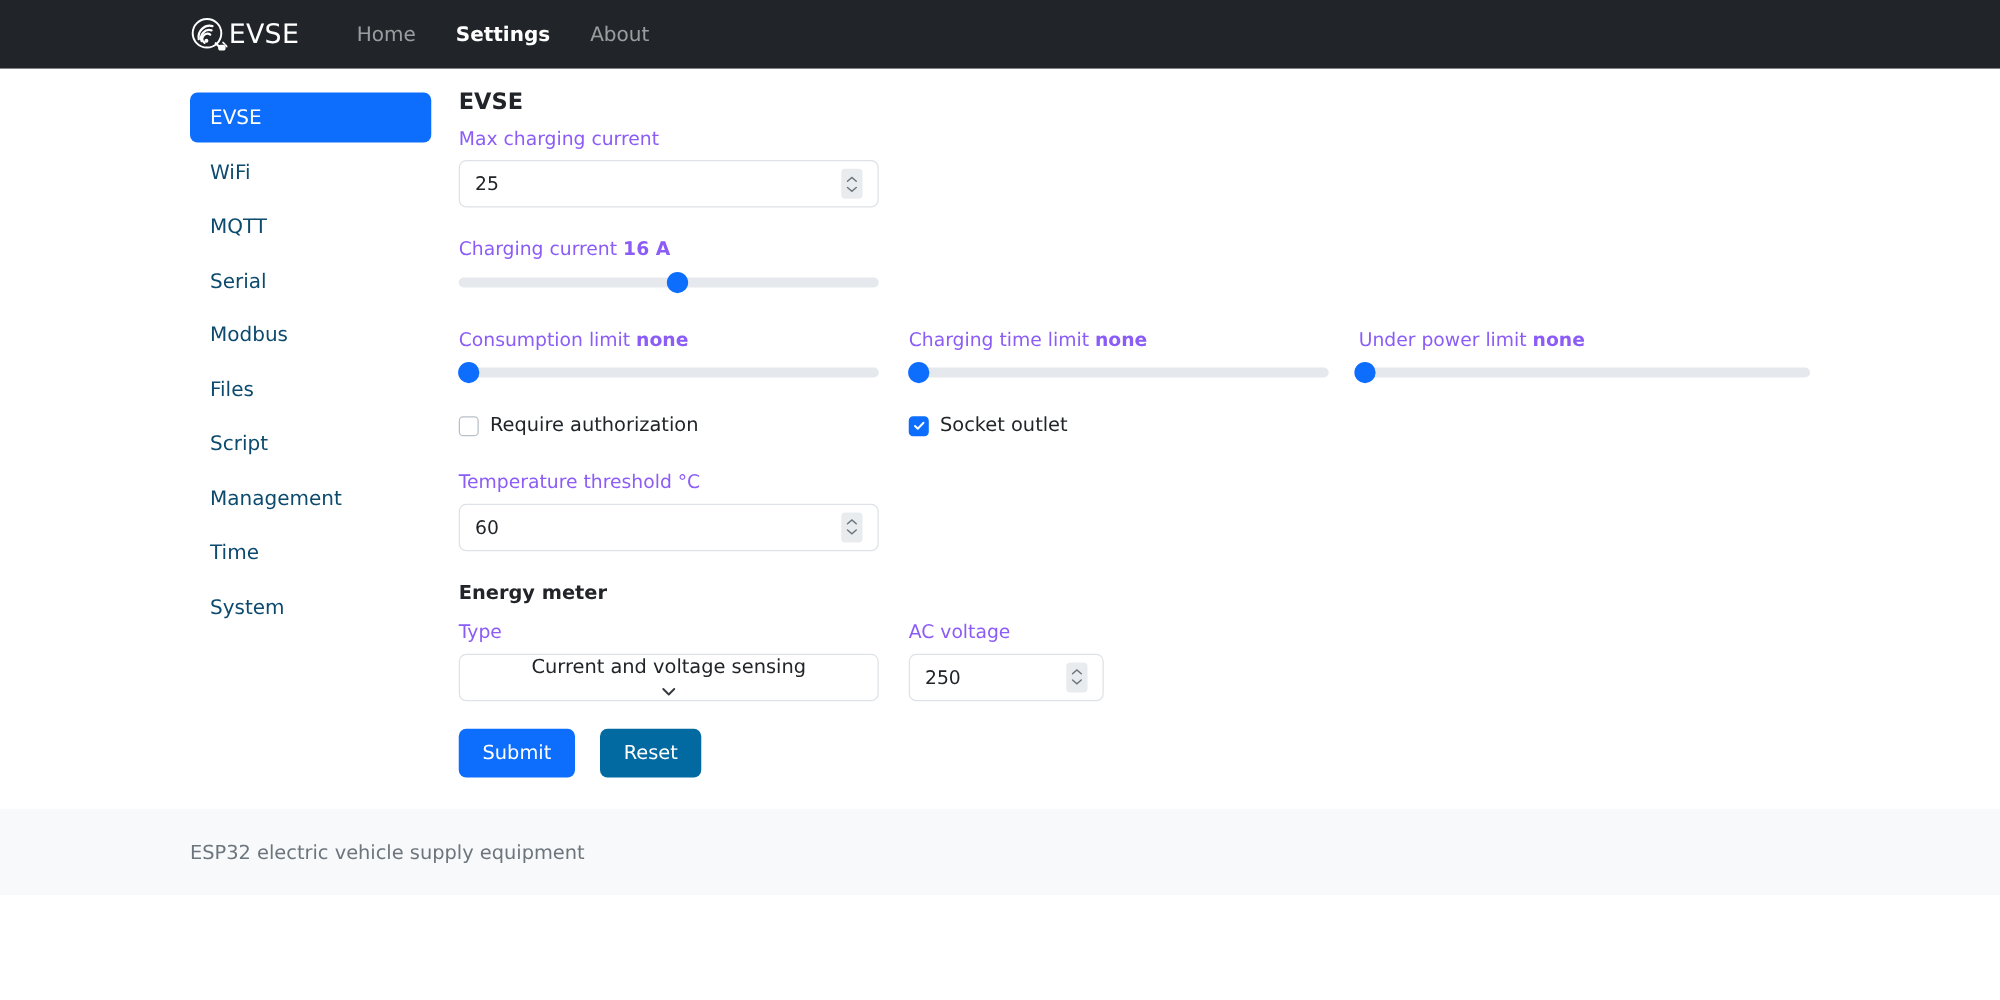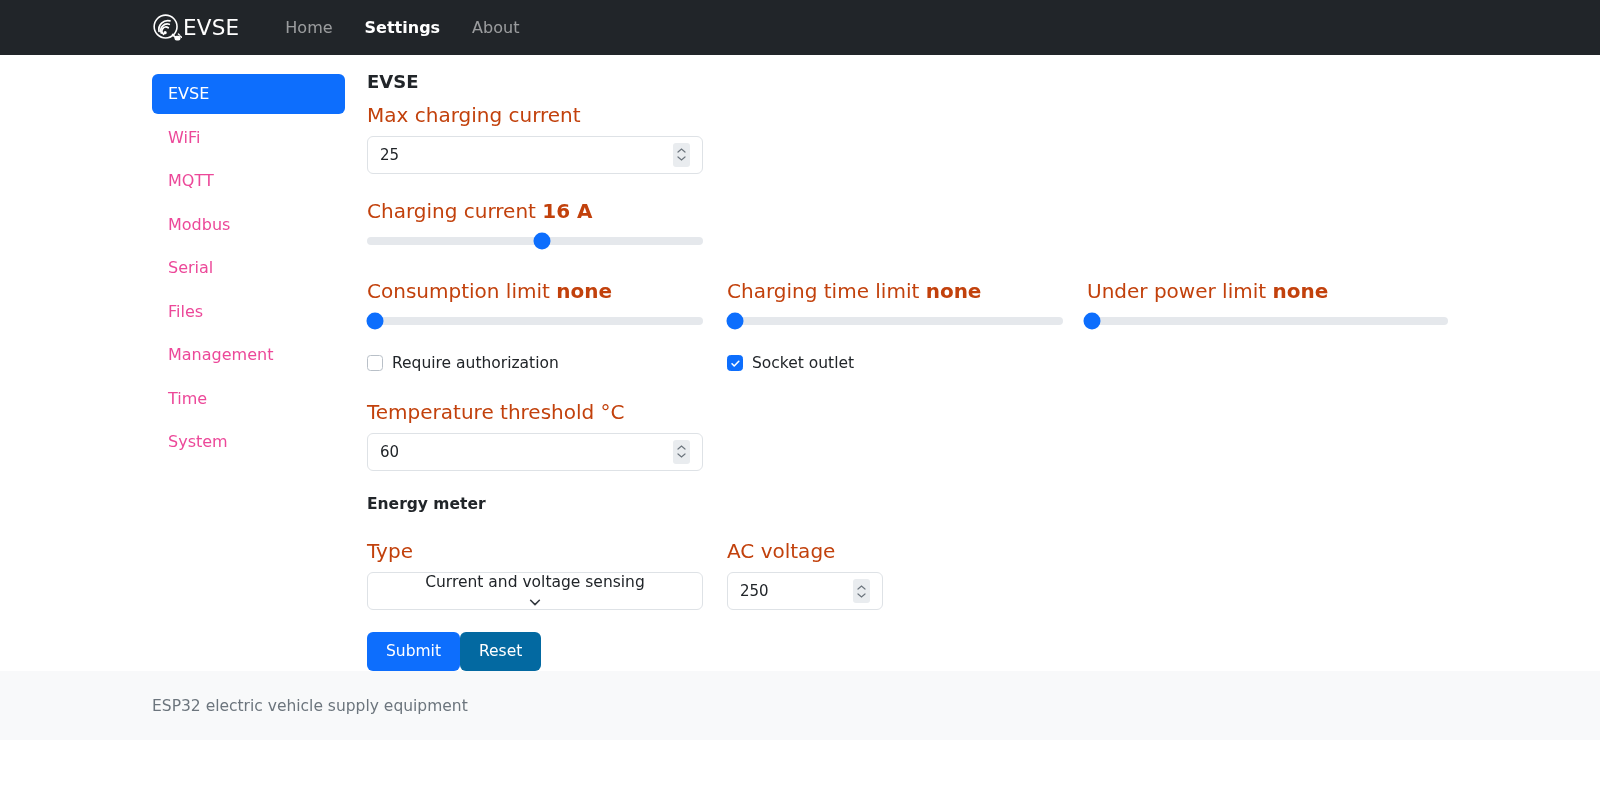--- a/index.html
+++ b/index.html
@@ -66,39 +66,39 @@
   
   .sidebar {
     width: 193px;
     flex: 0 0 193px;
     padding-top: 3px;
   }
   .nav-pill {
     display: block;
     padding: 8px 16px;
     font-size: 16px;
-    color: #ec4899;
+    color: #0c4a6e;
     text-decoration: none;
     border-radius: 6px;
     margin-bottom: 3.5px;
     line-height: 1.5;
   }
   .nav-pill.active { background: #0d6efd; color: #ffffff; }
 
   
   .main { flex: 1 1 auto; padding-left: 22px; padding-top: 0; }
   h1.section-title {
     font-size: 18px;
     font-weight: 700;
     margin: 0 0 7px 0;
     line-height: 1.2;
   }
   .field-label {
-    font-size: 20px;
-    color: #c2410c;
+    font-size: 15px;
+    color: #8b5cf6;
     margin-bottom: 6px;
     display: block;
     line-height: 1.5;
   }
   .field-label b { font-weight: 700; }
 
   .row3 { display: flex; }
   .col-a { width: 336px; flex: 0 0 336px; }
   .col-b { width: 360px; flex: 0 0 360px; padding-left: 24px; }
   .col-c { flex: 1 1 auto; padding-left: 24px; }
@@ -177,26 +177,26 @@
     border-color: #0d6efd;
     display: flex; align-items: center; justify-content: center;
   }
   .cbox.checked svg { display: block; }
   .check-label { font-size: 15.5px; margin-left: 9px; line-height: 1.5; }
 
   
   .group-title {
     font-size: 15.5px;
     font-weight: 700;
-    margin-bottom: 20px;
+    margin-bottom: 8px;
     line-height: 1.5;
   }
 
   
-  .btn-row { display: flex; gap: 0; }
+  .btn-row { display: flex; gap: 20px; }
   .btn {
     border: none;
     border-radius: 6px;
     font-size: 15.5px;
     color: #ffffff;
     padding: 8px 19px;
     line-height: 1.5;
     font-family: inherit;
     cursor: pointer;
   }
@@ -250,23 +250,24 @@
     </div>
   </div>
 
   <div class="content-wrap">
     <div class="container">
 
       <nav class="sidebar">
         <a class="nav-pill active" href="#">EVSE</a>
         <a class="nav-pill" href="#">WiFi</a>
         <a class="nav-pill" href="#">MQTT</a>
+        <a class="nav-pill" href="#">Serial</a>
         <a class="nav-pill" href="#">Modbus</a>
-        <a class="nav-pill" href="#">Serial</a>
         <a class="nav-pill" href="#">Files</a>
+        <a class="nav-pill" href="#">Script</a>
         <a class="nav-pill" href="#">Management</a>
         <a class="nav-pill" href="#">Time</a>
         <a class="nav-pill" href="#">System</a>
       </nav>
 
       <div class="main">
 
         <h1 class="section-title">EVSE</h1>
 
         <label class="field-label">Max charging current</label>

